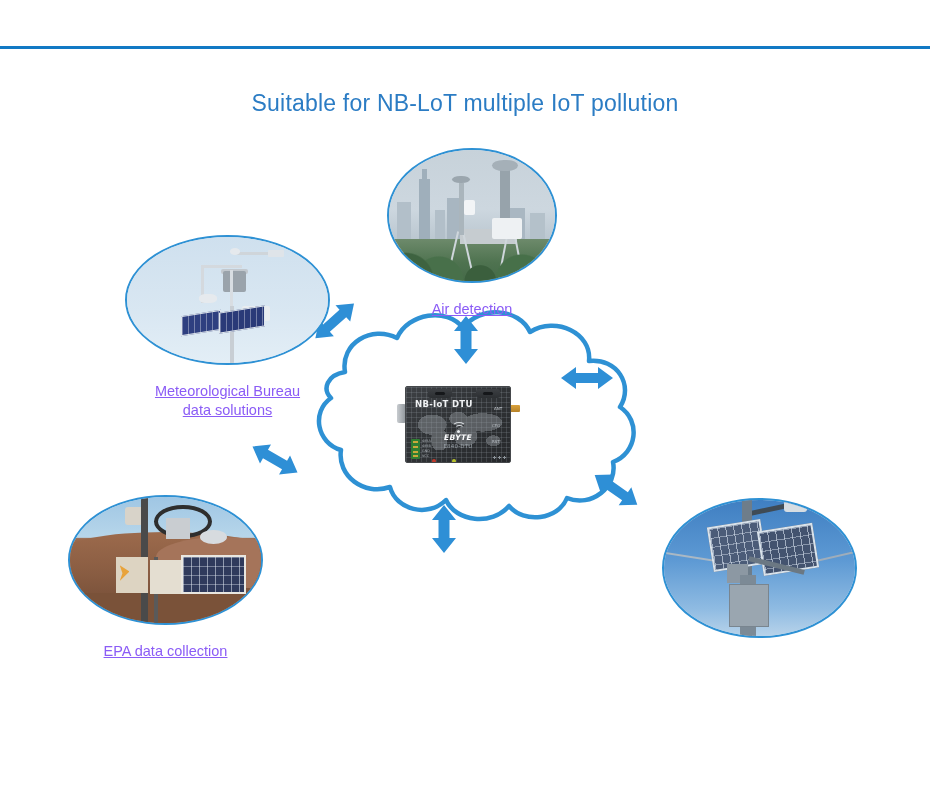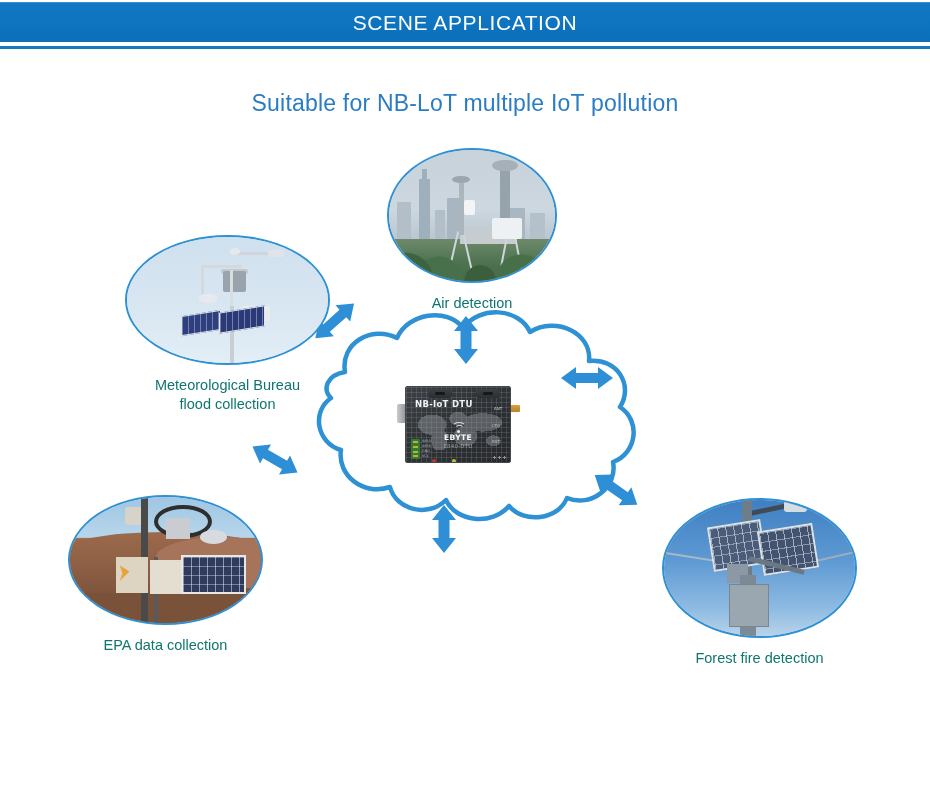--- a/index.html
+++ b/index.html
@@ -86,26 +86,27 @@
     overflow: hidden;
     border: 2px solid #2e91d4;
     box-sizing: border-box;
     background: #cfe3f2;
   }
   .photo .scene {
     position: absolute;
     left: 0; top: 0; right: 0; bottom: 0;
   }
   .caption {
-    margin-top: 11px;
+    margin-top: 17px;
     text-align: center;
-    color: #0f766e;
+    color: #8b5cf6;
     font-size: 14.5px;
     line-height: 19px;
     white-space: pre-line;
+    text-decoration: underline;
   }
 
   
   .sc-met { background: linear-gradient(to bottom, #cfe0ee 0%, #d9e7f2 60%, #e3eef6 100%); }
   .met-mast { position:absolute; left:51%; top:26%; width:3px; height:74%; background:#d8dde2; }
   .met-mast2 { position:absolute; left:51%; top:55%; width:4px; height:45%; background:#c8ced4; }
   .met-cross { position:absolute; left:37%; top:22%; width:20%; height:3px; background:#d4d9de; }
   .met-crossv { position:absolute; left:37%; top:22%; width:3px; height:30%; background:#d4d9de; }
   .met-can { position:absolute; left:48%; top:27%; width:11%; height:17%; background:#9aa3ab; border-radius:2px; }
   .met-can2 { position:absolute; left:47%; top:25%; width:13%; height:4%; background:#c2c8ce; border-radius:2px; }
@@ -310,20 +311,21 @@
   }
   .dev-logo-mark span.r1 { width: 7px; height: 5px; margin-left: -3.5px; }
   .dev-logo-mark span.r2 { width: 12px; height: 8px; margin-left: -6px; }
   .dev-brand {
     color: #fbfcfd;
     font-family: "DejaVu Sans", sans-serif;
     font-size: 7.5px;
     font-weight: bold;
     letter-spacing: .4px;
     line-height: 8px;
+    font-style: italic;
   }
   .dev-model {
     color: #9aa2a9;
     font-family: "DejaVu Sans", sans-serif;
     font-size: 5.5px;
     letter-spacing: .2px;
     line-height: 8px;
   }
   .dev-ear {
     position: absolute;
@@ -391,23 +393,20 @@
   .dev-dots {
     position:absolute; left:86px; top:68px; width:14px; height:6px;
     background-image: radial-gradient(circle, #8d949b 0 1px, transparent 1.2px);
     background-size: 5px 5px;
   }
 </style>
 </head>
 <body>
 
 <div class="header-wrap">
-  <div class="header-bar">
-    <div class="header-title">SCENE APPLICATION</div>
-  </div>
   <div class="header-underline"></div>
 </div>
 
 <div class="subtitle">Suitable for NB-LoT multiple IoT pollution</div>
 
 <div class="stage">
 
   <svg class="svg-layer" viewBox="0 0 930 800">
 
     <path fill="#ffffff" stroke="#2e91d4" stroke-width="4.5" stroke-linejoin="round" d="M 345 372
@@ -468,21 +467,21 @@
         <div class="met-box"></div>
         <div class="met-panel-a">
             <div class="met-grid"></div>
           </div>
         <div class="met-panel-b">
             <div class="met-grid"></div>
           </div>
       </div>
     </div>
     <div class="caption">Meteorological Bureau
-flood collection</div>
+data solutions</div>
   </div>
 
   <div class="node" style="left:387px; top:148px; width:170px;">
     <div class="photo" style="width:170px; height:135px;">
       <div class="scene sc-air">
         <div class="air-b t2"></div>
           <div class="air-b t1"></div>
           <div class="air-b t3"></div>
         <div class="air-b t4"></div>
           <div class="air-b t5"></div>
@@ -542,21 +541,20 @@
           </div>
         <div class="fi-panel-r">
             <div class="fi-cells"></div>
           </div>
         <div class="fi-brace"></div>
         <div class="fi-box2"></div>
         <div class="fi-pole2"></div>
         <div class="fi-box"></div>
       </div>
     </div>
-    <div class="caption">Forest fire detection</div>
   </div>
 
   <div class="device-wrap">
     <div class="dev-db9"></div>
     <div class="dev-ant"></div>
     <div class="device-body">
       <div class="dev-map"></div>
       <div class="dev-grid"></div>
       <div class="dev-ear tl"></div>
       <div class="dev-ear tr"></div>

